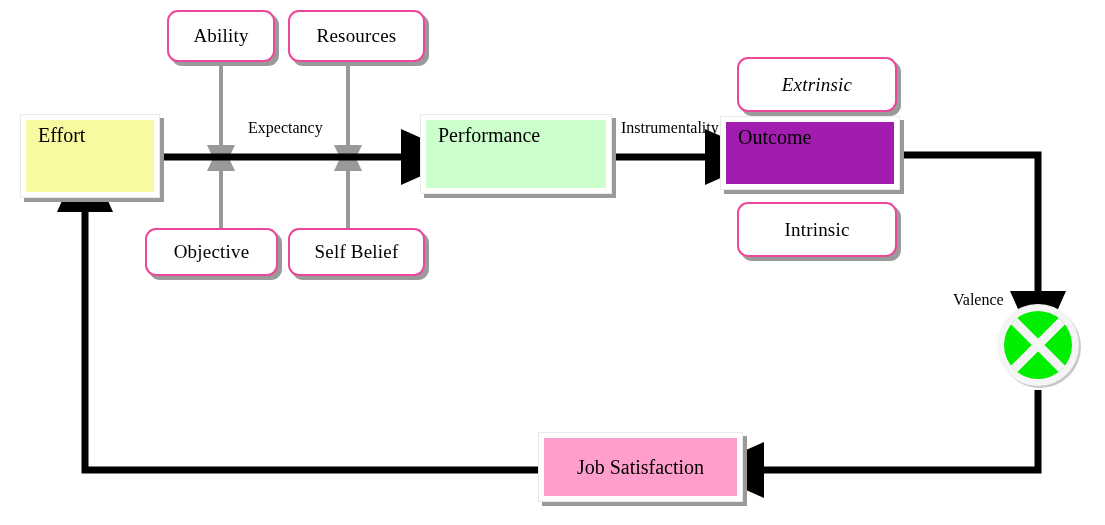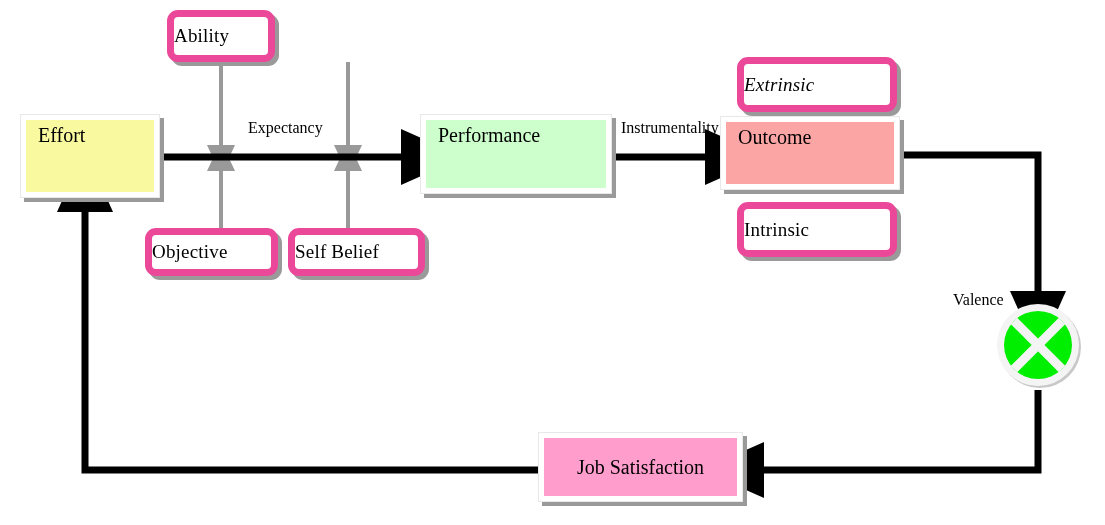--- a/index.html
+++ b/index.html
@@ -23,26 +23,26 @@
     height: 525px;
   }
   
   .node {
     position: absolute;
     box-sizing: border-box;
   }
   
   .node.rounded {
     background: #ffffff;
-    border: 7px solid #ec4899;
+    border: 2px solid #ec4899;
     border-radius: 11px;
     box-shadow: 4px 4px 0 0 #9a9a9a;
     display: flex;
     align-items: center;
-    justify-content: flex-start;
+    justify-content: center;
   }
   .node.rounded .label {
     font-size: 19px;
     color: #000000;
     letter-spacing: .2px;
     white-space: nowrap;
   }
   
   .node.flat {
     background: #ffffff;
@@ -131,20 +131,23 @@
 
     <g>
       <path d="M538,470 L85,470 L85,205" fill="none" stroke="#000000" stroke-width="7" marker-end="url(#blackArrow)"></path>
     </g>
   </svg>
 
   <div class="node rounded" style="left:167px; top:10px; width:108px; height:52px;">
     <span class="label">Ability</span>
   </div>
 
+  <div class="node rounded" style="left:288px; top:10px; width:137px; height:52px;">
+    <span class="label">Resources</span>
+  </div>
 
   <div class="node rounded" style="left:145px; top:228px; width:133px; height:48px;">
     <span class="label">Objective</span>
   </div>
 
   <div class="node rounded" style="left:288px; top:228px; width:137px; height:48px;">
     <span class="label">Self Belief</span>
   </div>
 
   <div class="node flat" style="left:20px; top:114px; width:140px; height:84px;">
@@ -161,21 +164,21 @@
 
   <div class="node rounded" style="left:737px; top:57px; width:160px; height:55px;font-style:italic;">
     <span class="label">Extrinsic</span>
   </div>
 
   <div class="node rounded" style="left:737px; top:202px; width:160px; height:55px;">
     <span class="label">Intrinsic</span>
   </div>
 
   <div class="node flat" style="left:720px; top:116px; width:180px; height:74px;">
-    <div class="fill" style="background:#fca5a5;">
+    <div class="fill" style="background:#a21caf;">
       <span class="label">Outcome</span>
     </div>
   </div>
 
 
   <div class="node flat centered" style="left:538px; top:432px; width:205px; height:70px;">
     <div class="fill" style="background:#ff9ecd;">
       <span class="label">Job Satisfaction</span>
     </div>
   </div>

